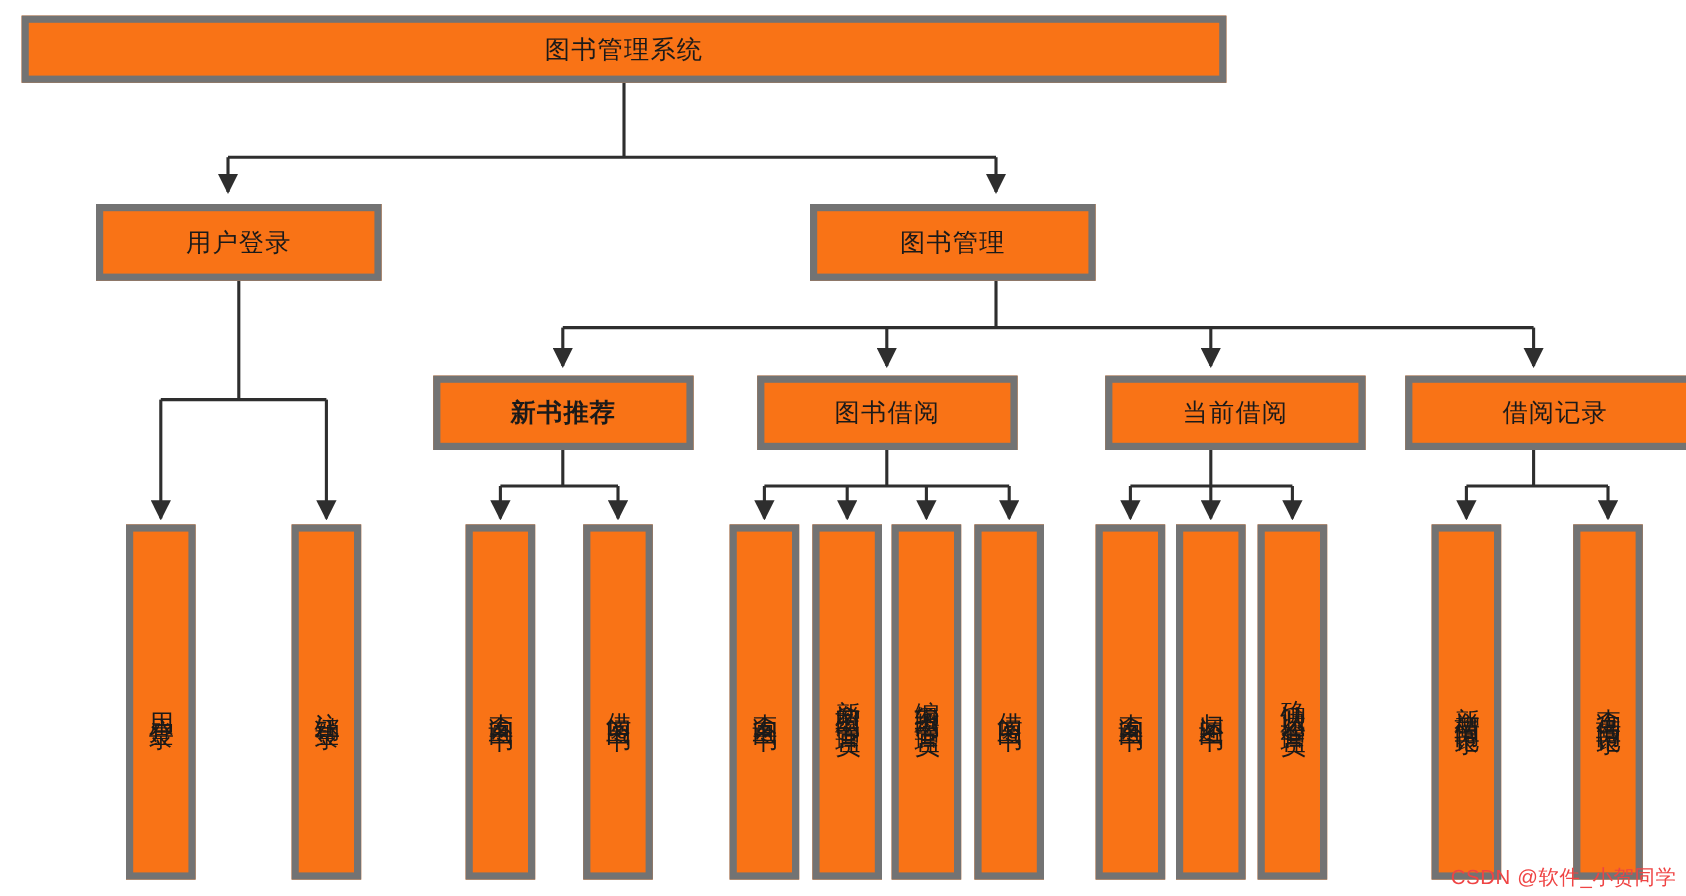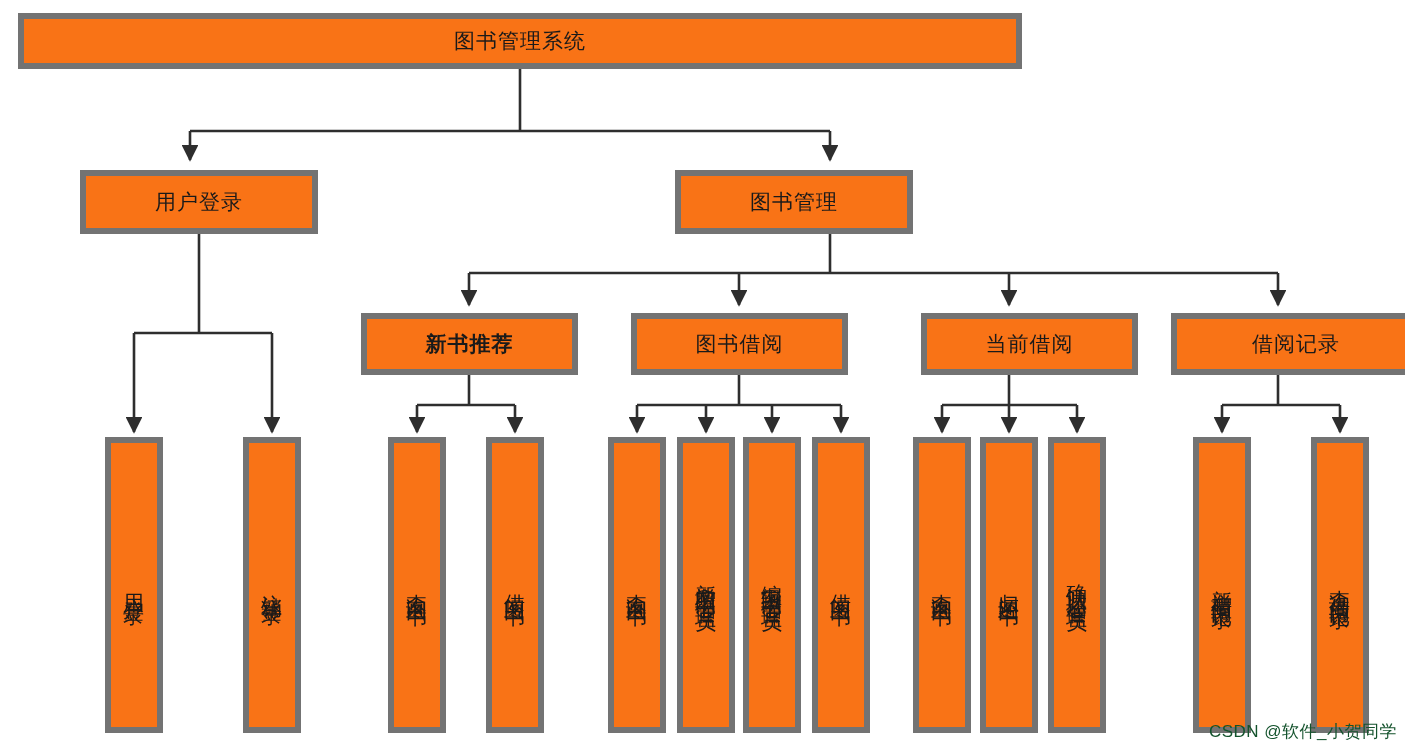--- a/index.html
+++ b/index.html
@@ -47,21 +47,21 @@
     text-orientation: upright;
     letter-spacing: 4px;
     line-height: 1;
     white-space: nowrap;
   }
   .watermark {
     position: absolute;
     right: 8px;
     bottom: 4px;
     font-size: 17px;
-    color: #14532d;
+    color: #ef4444;
     letter-spacing: 0.5px;
     white-space: nowrap;
   }
 </style>
 </head>
 <body>
 
 <div id="canvas">
 
   <svg id="edges" viewBox="0 0 1405 747" width="1405" height="747">

